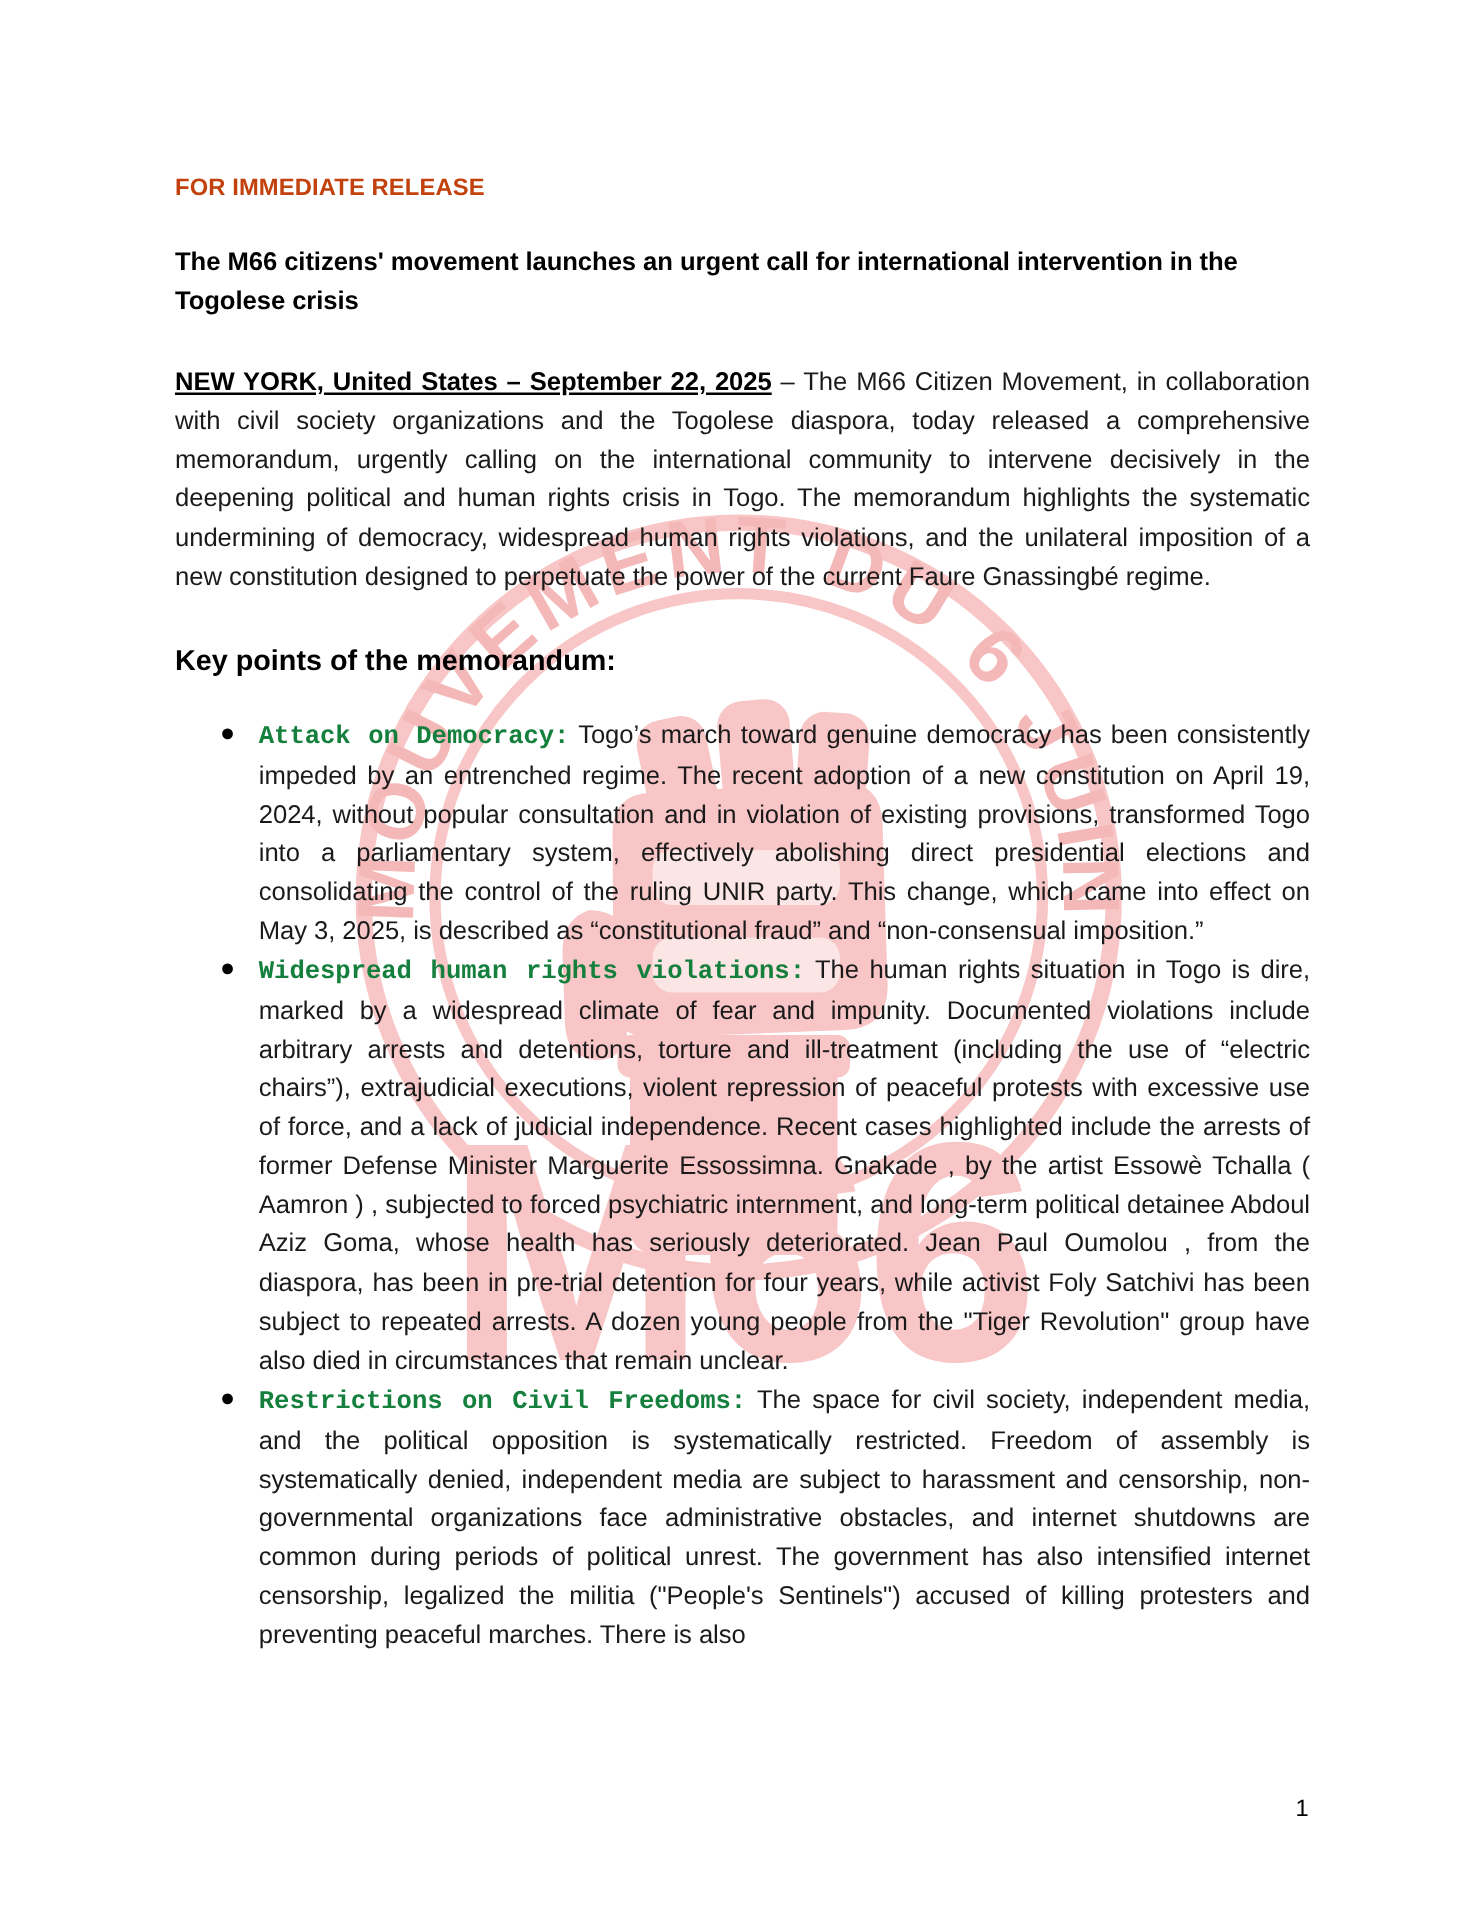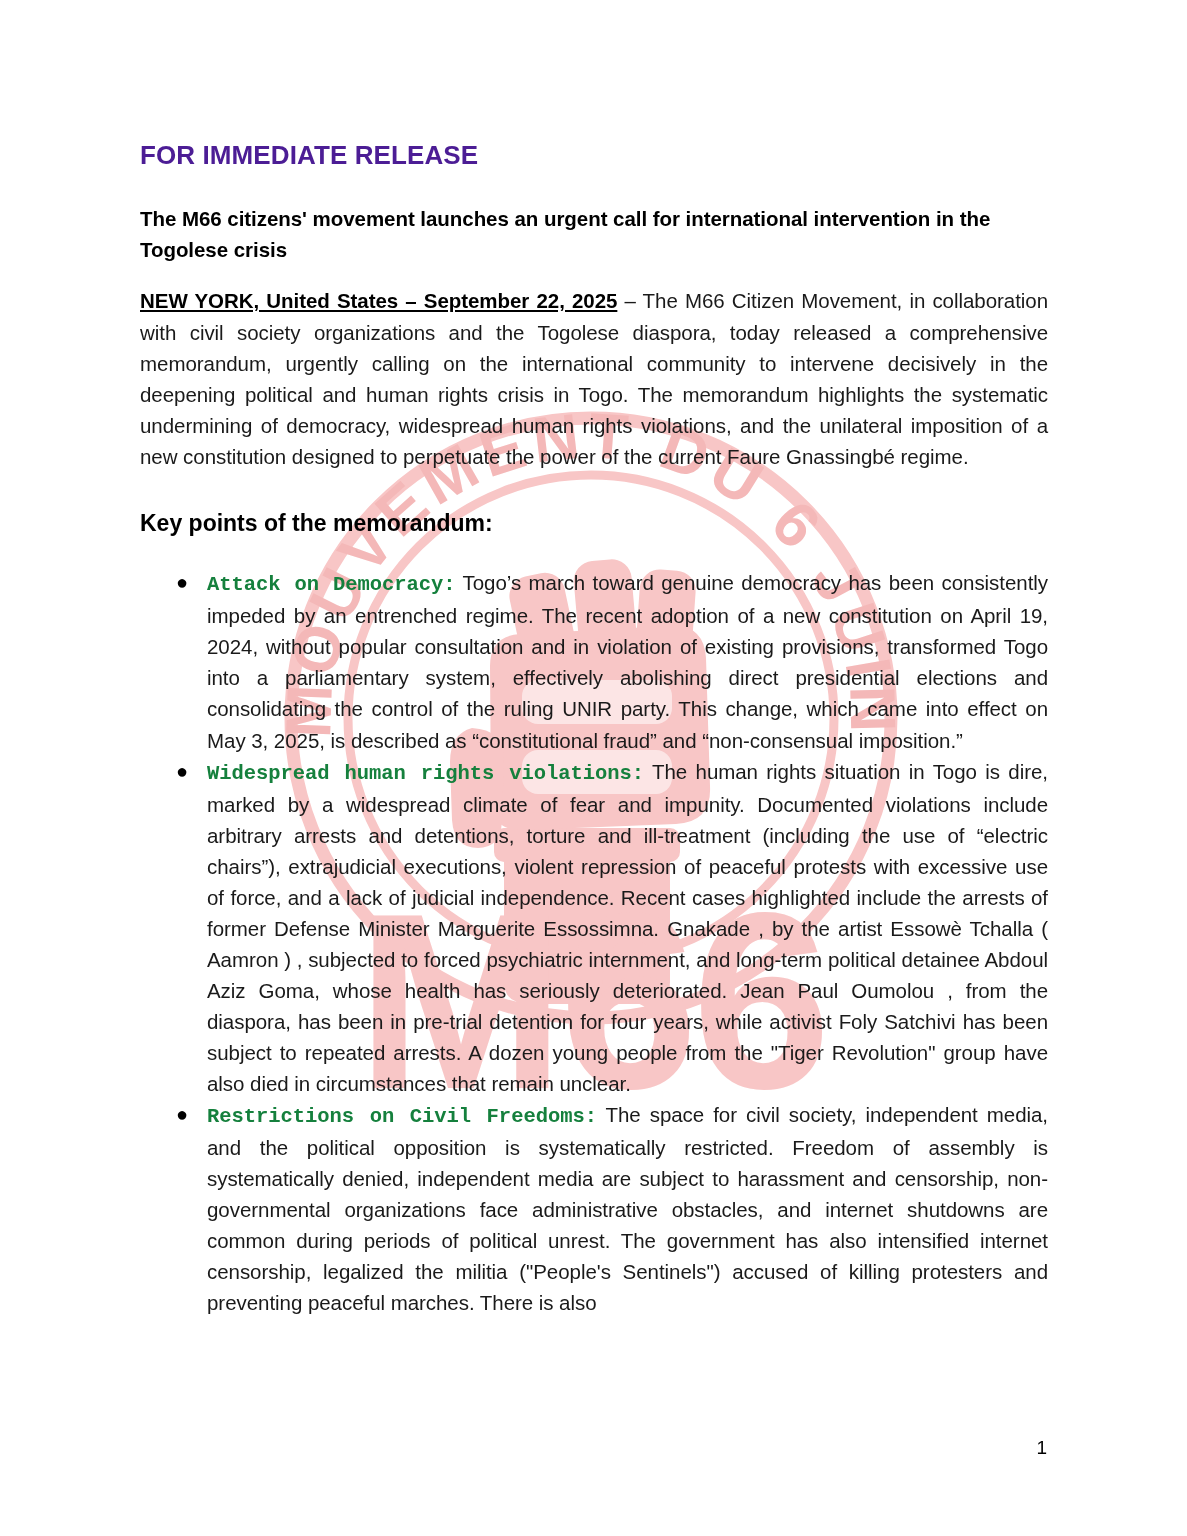--- a/index.html
+++ b/index.html
@@ -40,34 +40,34 @@
   
   .content {
     position: absolute;
     left: 140px;
     top: 138px;
     width: 908px;
     z-index: 2;
   }
 
   .release-label {
-    font-size: 26px;
-    font-weight: bold;
-    color: #4c1d95;
+    font-size: 19px;
+    font-weight: bold;
+    color: #c2410c;
     letter-spacing: 0.1px;
     line-height: 1.35;
     margin: 0 0 30px 0;
   }
 
   .headline {
     font-size: 20.5px;
     font-weight: bold;
     color: #000000;
     line-height: 1.52;
-    margin: 0 0 20px 0;
+    margin: 0 0 34px 0;
     letter-spacing: -0.05px;
   }
 
   .lead {
     font-size: 20.5px;
     color: #1a1a1a;
     line-height: 1.52;
     margin: 0 0 34px 0;
     text-align: justify;
     letter-spacing: -0.05px;

